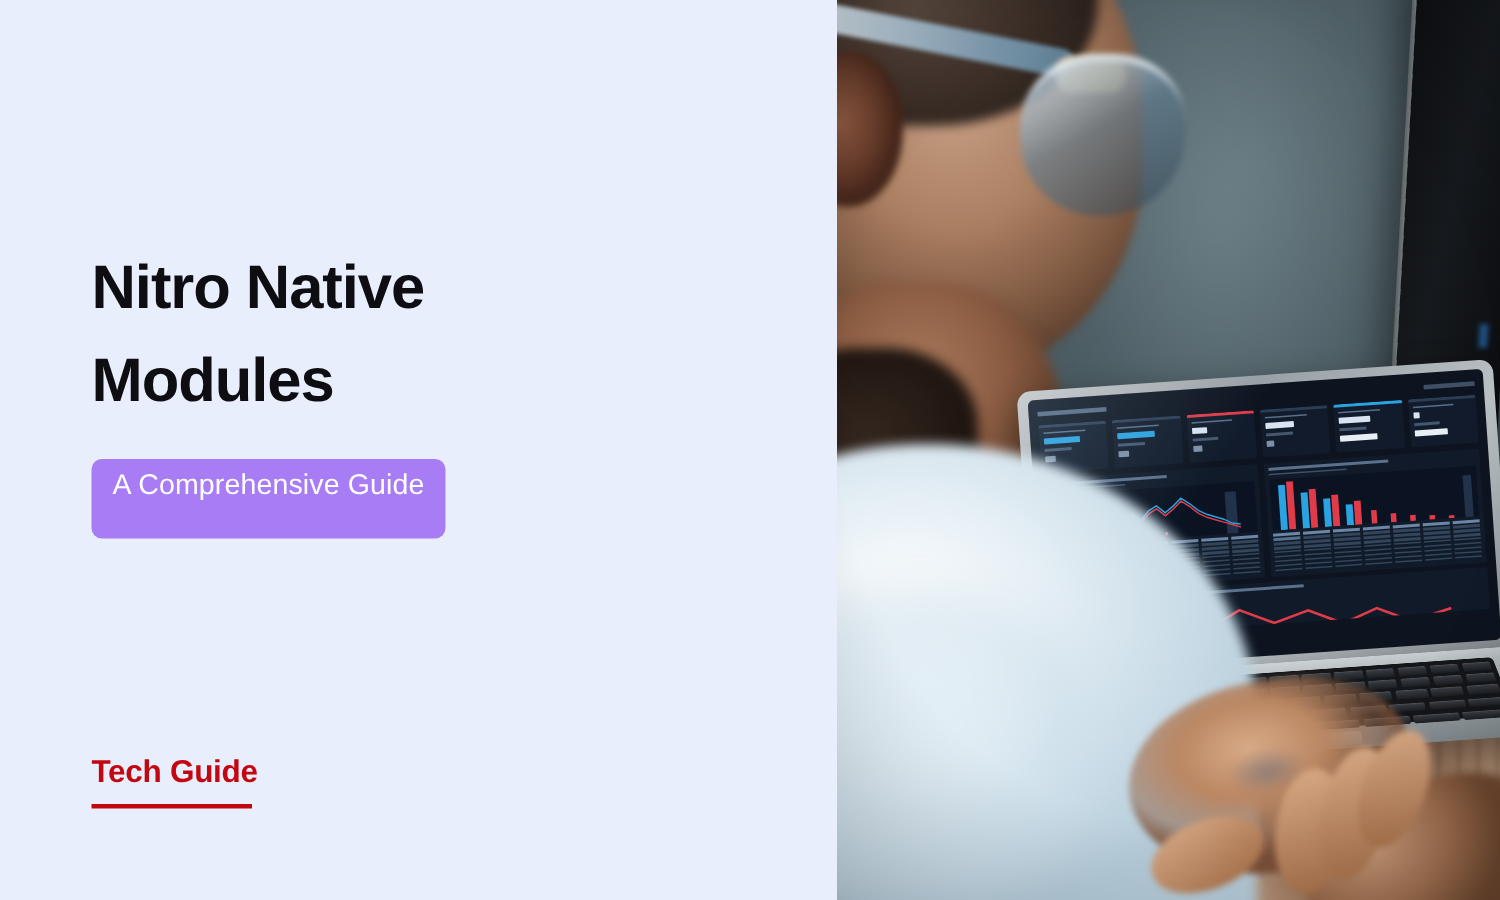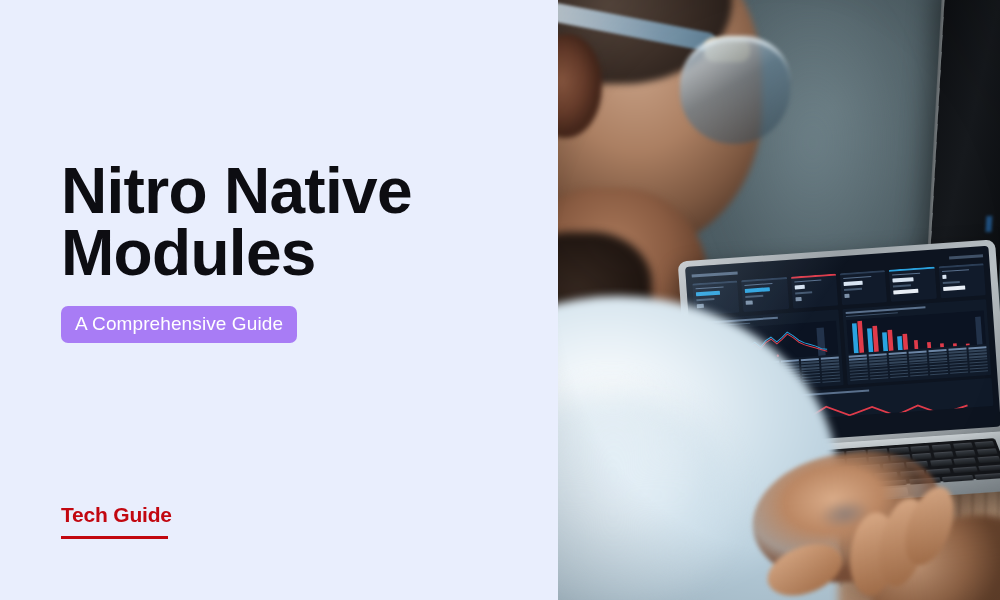--- a/index.html
+++ b/index.html
@@ -20,38 +20,38 @@
     background:#e9eefd;
     flex:0 0 558px;
   }
   .panel-inner {
     position:absolute; left:61px; top:0;
     width:460px; height:600px;
   }
   .title {
     position:absolute; top:160px; left:0;
     width:420px;
-    font-size:64px;
+    font-size:41px;
     font-weight:700;
     line-height:62px;
     letter-spacing:-0.7px;
     color:#0d0d12;
     white-space:pre-line;
   }
   .badge-row {
     position:absolute; top:306px; left:0;
   }
   .badge {
     display:inline-block;
     background:#a87cf5;
     color:#ffffff;
     font-size:19px;
     font-weight:400;
     line-height:20px;
-    padding:8px 14px 9px 14px;
+    padding:8px 14px 25px 14px;
     border-radius:7px;
     letter-spacing:0.1px;
     white-space:nowrap;
   }
   .footer-brand {
     position:absolute; top:503px; left:0;
   }
   .brand-text {
     display:block;
     font-size:21px;

